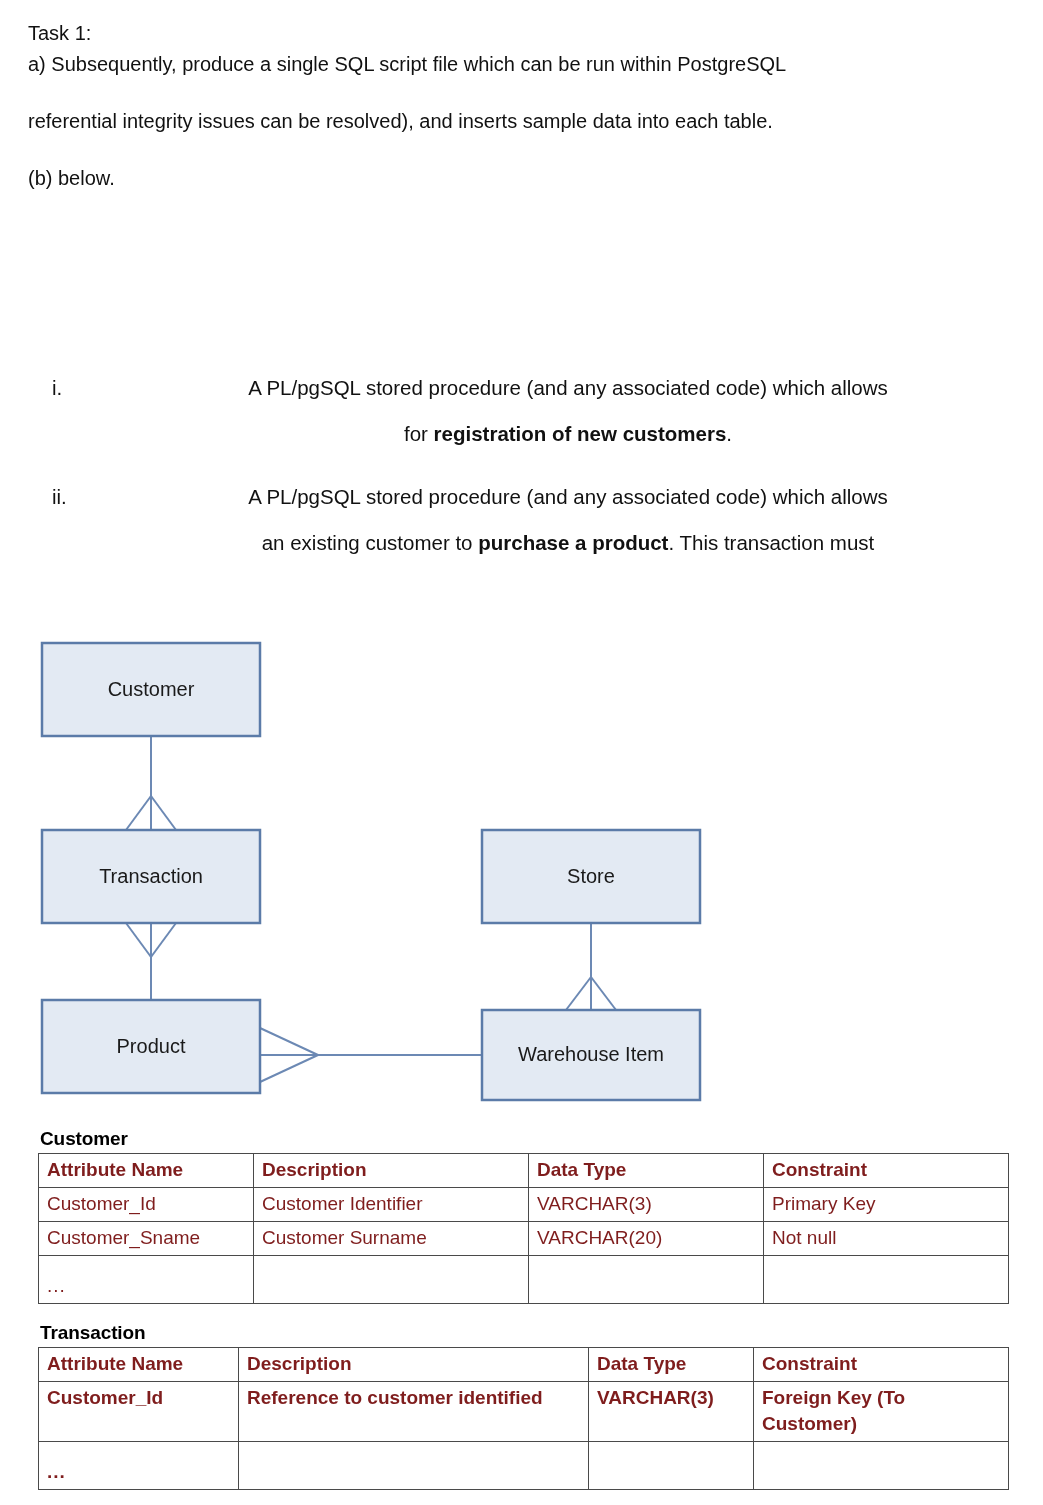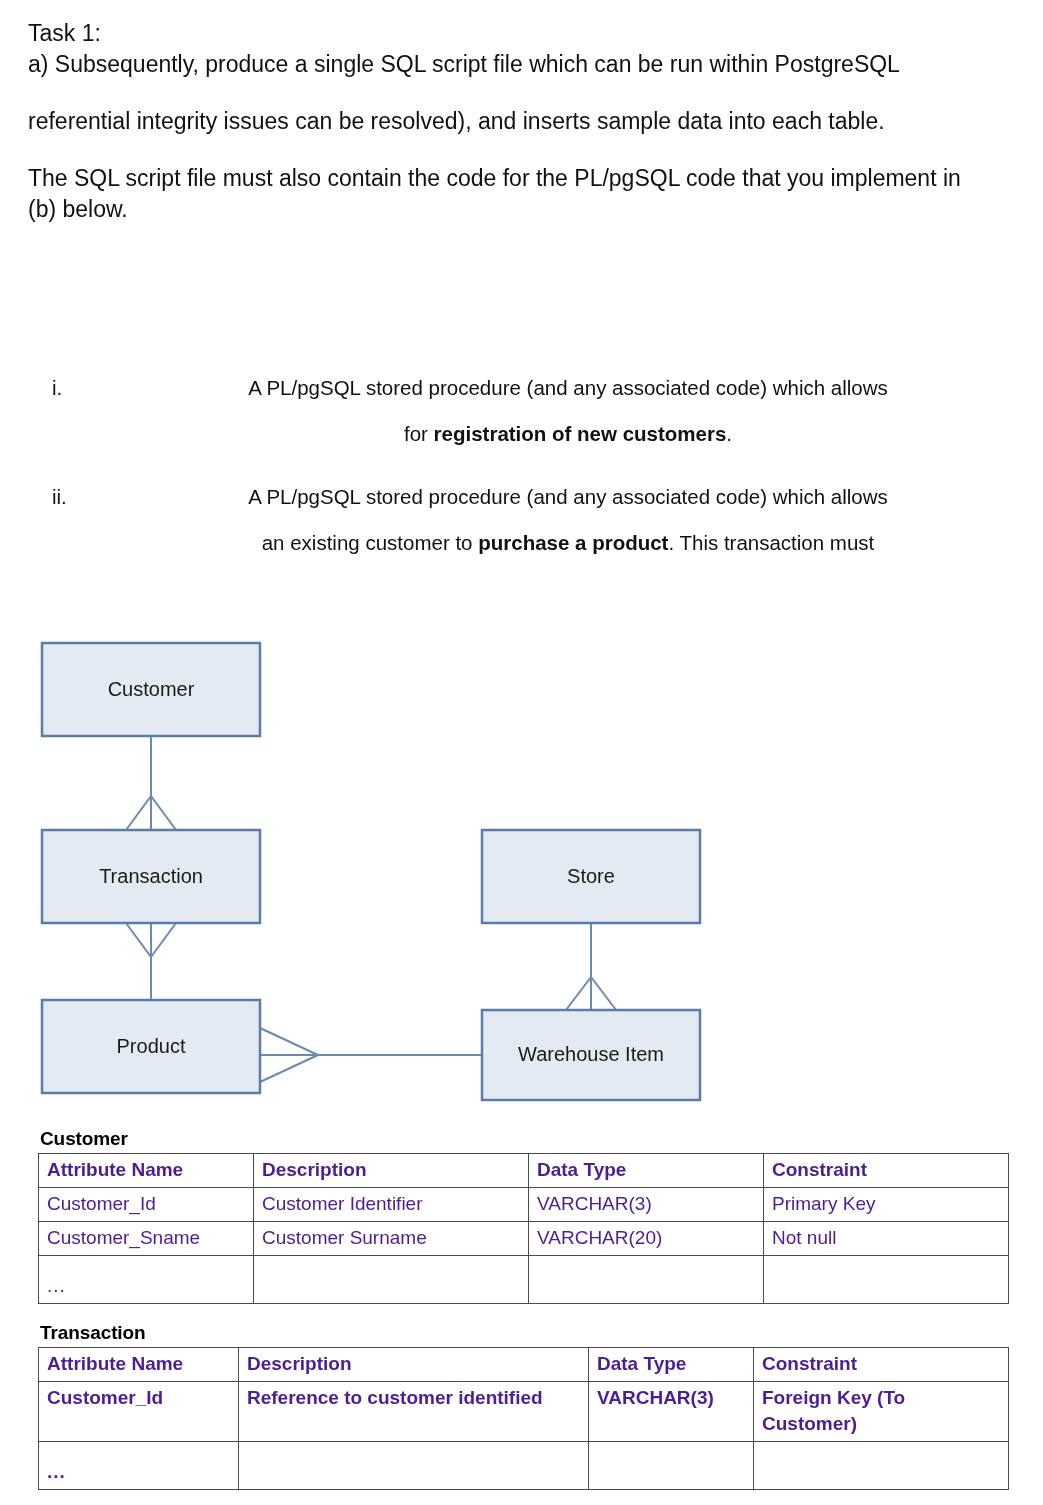--- a/index.html
+++ b/index.html
@@ -17,21 +17,21 @@
   }
 
   
   .prose {
     position: absolute;
     left: 28px;
     top: 18px;
     width: 1000px;
   }
   .para {
-    font-size: 23px;
+    font-size: 20px;
     line-height: 31px;
     color: #111111;
     margin: 0;
   }
   .para-gap { height: 26px; }
 
   
   .romanlist {
     position: absolute;
     left: 28px;
@@ -90,21 +90,21 @@
     font-weight: bold;
     color: #000;
     margin: 0 0 3px 2px;
     letter-spacing: -0.1px;
   }
   table.attr {
     border-collapse: collapse;
     width: 970px;
     table-layout: fixed;
     font-size: 19px;
-    color: #4c1d95;
+    color: #7f1d1d;
   }
   table.attr th, table.attr td {
     border: 1.5px solid #4a4a4a;
     padding: 3px 8px 4px 8px;
     text-align: left;
     vertical-align: top;
     line-height: 26px;
     font-weight: normal;
   }
   table.attr th { font-weight: bold; }
@@ -118,21 +118,20 @@
 </style>
 </head>
 <body>
 
 <div class="prose">
   <p class="para">Task 1:</p>
   <p class="para">a) Subsequently, produce a single SQL script file which can be run within PostgreSQL</p>
   <div class="para-gap"></div>
   <p class="para">referential integrity issues can be resolved), and inserts sample data into each table.</p>
   <div class="para-gap"></div>
-  <p class="para">The SQL script file must also contain the code for the PL/pgSQL code that you implement in</p>
   <p class="para">(b) below.</p>
   <div class="para-gap"></div>
 </div>
 
 <div class="romanlist">
 
   <div class="roman-item">
     <div class="roman-marker">i.</div>
     <div class="roman-body">
       <div>A PL/pgSQL stored procedure (and any associated code) which allows</div>

